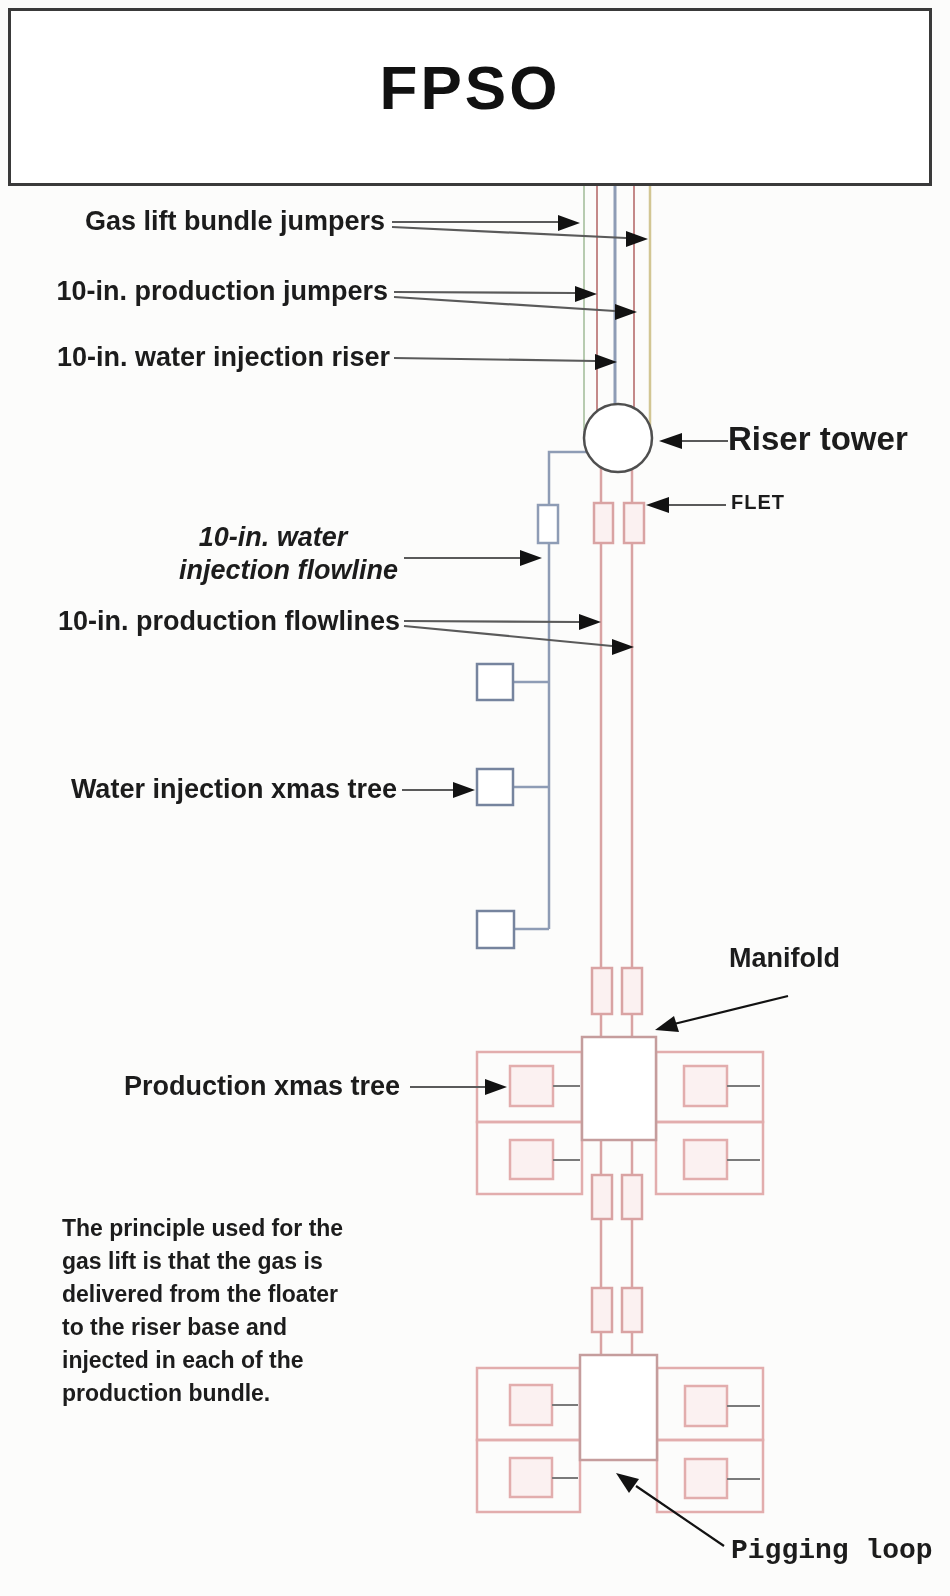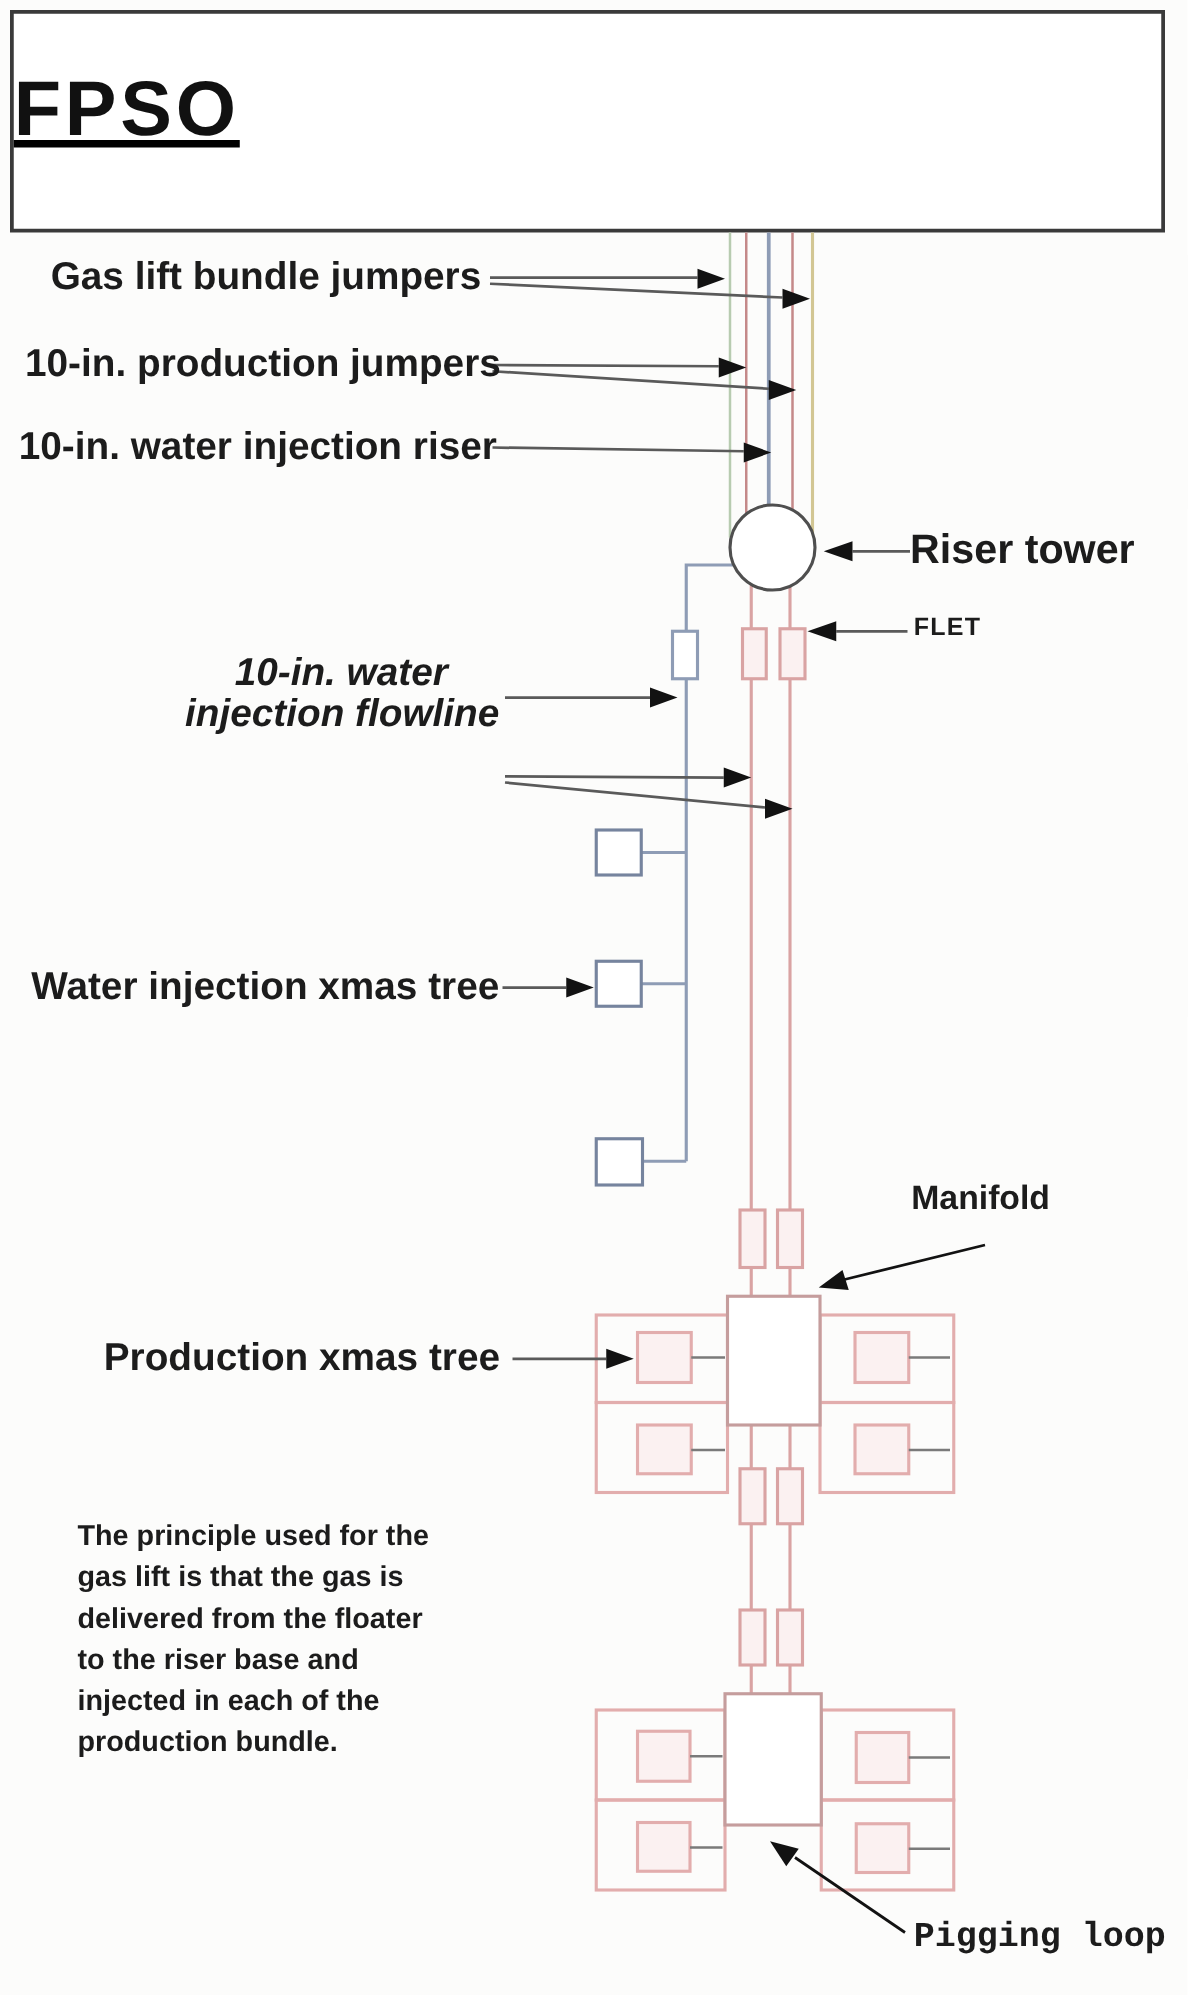--- a/index.html
+++ b/index.html
@@ -3,27 +3,27 @@
 <meta charset="utf-8">
 <style>
   html,body{margin:0;padding:0;background:#ffffff;}
   #canvas{
     position:relative;width:950px;height:1596px;overflow:hidden;
     background:var(--bg,#fcfcfb);
     font-family:"Liberation Sans", sans-serif;
   }
   .lbl{
     position:absolute;color:var(--text,#1c1c1c);
-    font-weight:700;font-size:31px;line-height:28px;white-space:nowrap;
+    font-weight:700;font-size:27px;line-height:28px;white-space:nowrap;
   }
   .lbl.right{text-align:right;}
   #fpso-box{
     position:absolute;left:8px;top:8px;width:918px;height:172px;
     background:#ffffff;border:3px solid var(--fpso_border,#3a3a3a);
-    display:flex;align-items:center;justify-content:flex-start;text-decoration:underline;
+    display:flex;align-items:center;justify-content:center;
   }
   #fpso-box .title{
     font-size:62px;font-weight:700;letter-spacing:3px;color:#111;
     transform:translateY(-10px);
   }
   #diagram-svg{position:absolute;left:0;top:0;}
   #note{
     position:absolute;left:62px;top:1212px;width:360px;
     color:var(--text,#1c1c1c);font-weight:700;font-size:23px;line-height:33px;
   }
@@ -154,20 +154,21 @@
 
   <div class="lbl" style="left:728px;top:425px;font-size:33px;">Riser tower</div>
 
   <div class="lbl" style="left:731px;top:488px;font-size:20px;font-weight:800;letter-spacing:1px;">FLET</div>
 
   <div class="lbl right" style="left:148px;top:521px;width:250px;line-height:33px;font-style:italic;">
     <span style="display:block;text-align:center;">10-in. water</span>
     <span style="display:block;">injection flowline</span>
   </div>
 
+  <div class="lbl right" style="left:10px;top:607px;width:390px;">10-in. production flowlines</div>
 
   <div class="lbl right" style="left:25px;top:775px;width:372px;">Water injection xmas tree</div>
 
   <div class="lbl" style="left:729px;top:944px;font-size:27px;">Manifold</div>
 
   <div class="lbl right" style="left:70px;top:1072px;width:330px;">Production xmas tree</div>
 
   <div class="lbl" style="left:731px;top:1537px;font-size:28px;font-family:Liberation Mono, monospace;">Pigging loop</div>
 
   <div id="note">

